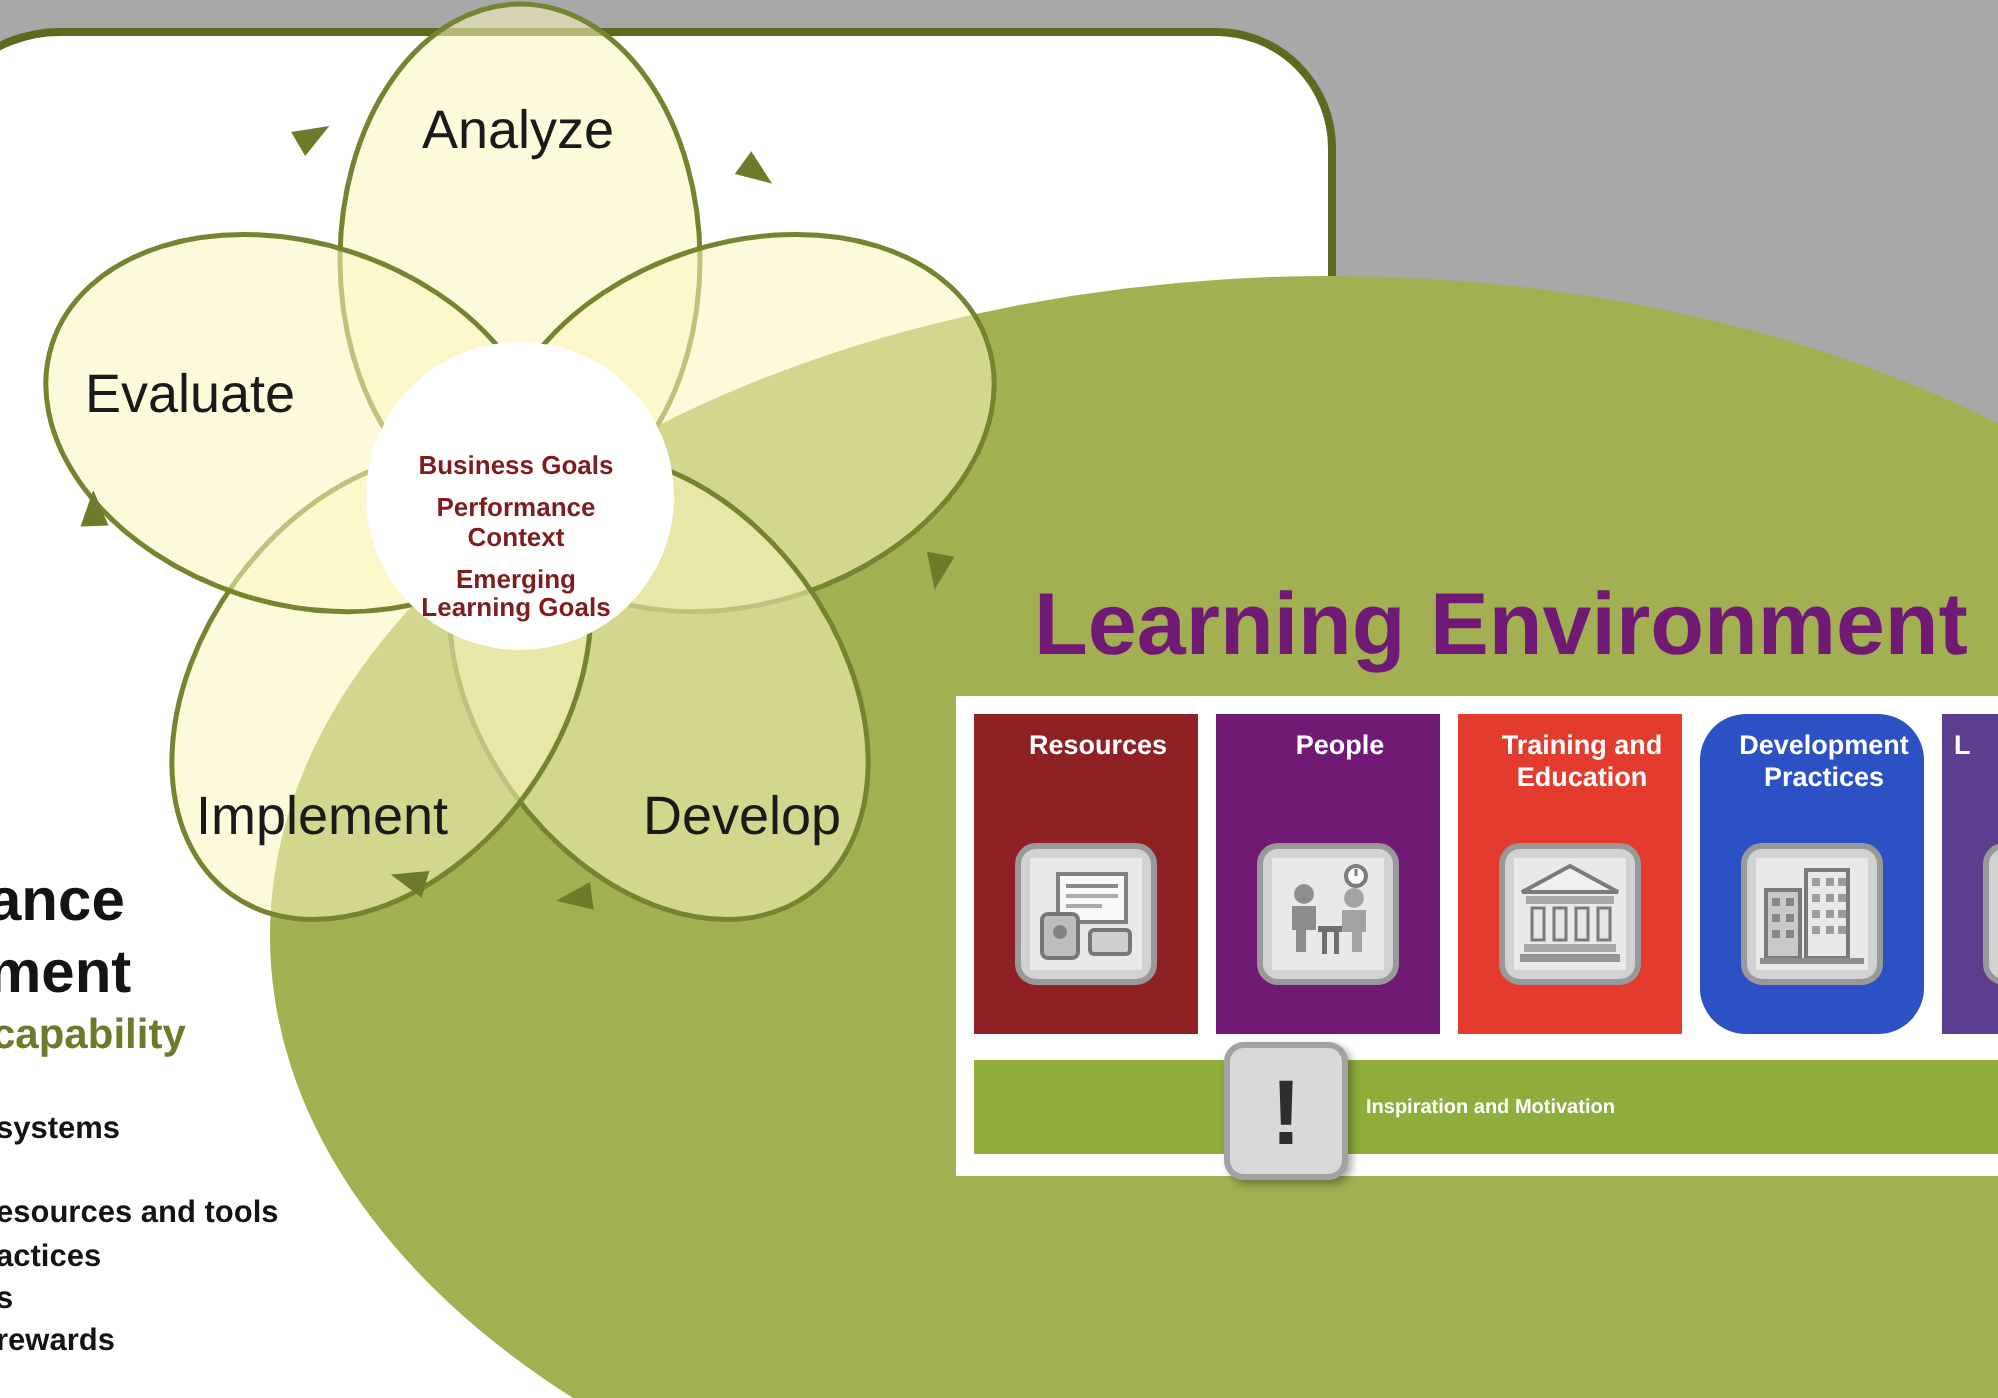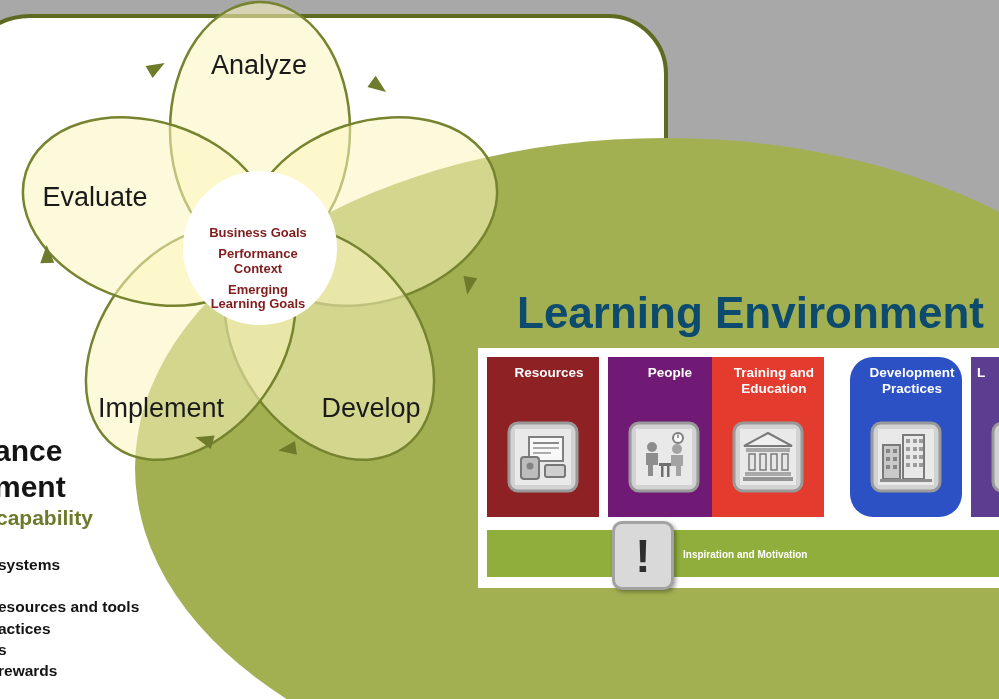--- a/index.html
+++ b/index.html
@@ -14,26 +14,26 @@
     background:#ffffff;border:4px solid #5d6a1f;
     border-radius:70px 60px 0 0;
   }
   
   .green-ellipse{
     position:absolute;left:135px;top:138px;width:1060px;height:660px;
     border-radius:50%;background:#a3b052;
   }
   .le-title{
     position:absolute;left:517px;top:288px;
-    font-size:44px;font-weight:bold;color:#0c4a6e;white-space:nowrap;
+    font-size:44px;font-weight:bold;color:#701a75;white-space:nowrap;
   }
   
   .cards-panel{position:absolute;left:478px;top:348px;width:620px;height:240px;background:#ffffff;}
   .card{position:absolute;top:9px;width:112px;height:160px;}
-  .card-0{left:9px;}.card-1{left:130px;}.card-2{left:234px;}.card-3{left:372px;}.card-4{left:493px;}
+  .card-0{left:9px;}.card-1{left:130px;}.card-2{left:251px;}.card-3{left:372px;}.card-4{left:493px;}
   .card-label{
     color:#ffffff;font-weight:bold;font-size:13.5px;line-height:1.2;
     text-align:center;padding:8px 4px 0 16px;min-height:34px;
   }
   .card.clipped .card-label{text-align:left;padding-left:6px;}
   .card-icon{position:absolute;left:20px;top:64px;width:72px;height:72px;}
   
   .bar{position:absolute;left:9px;top:182px;width:611px;height:47px;background:#90ae3b;}
   .bar-label{
     position:absolute;left:196px;top:50%;transform:translateY(-50%);

